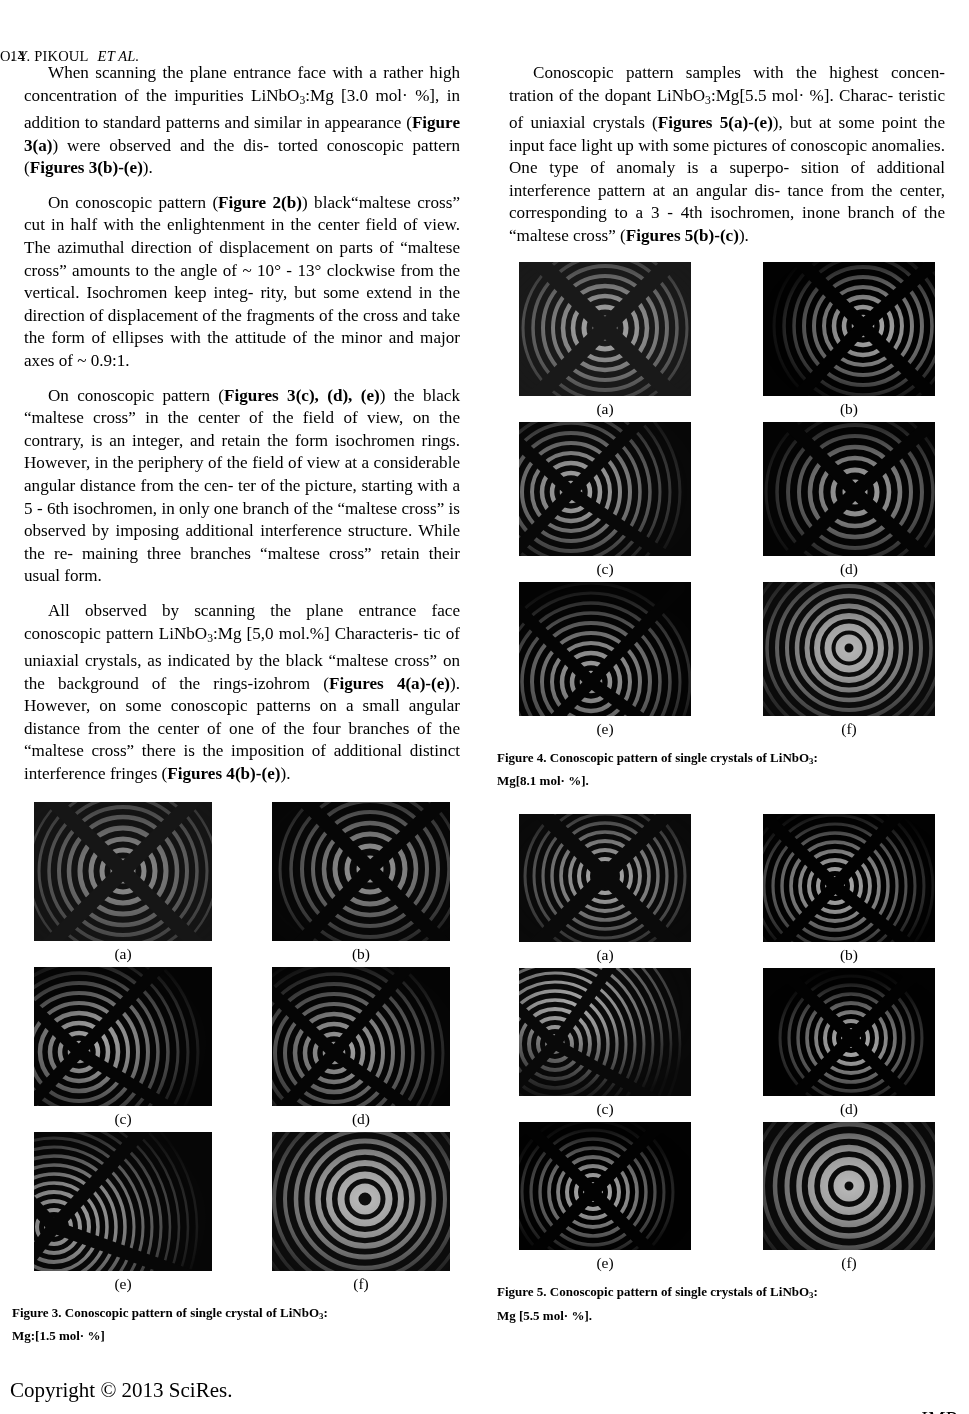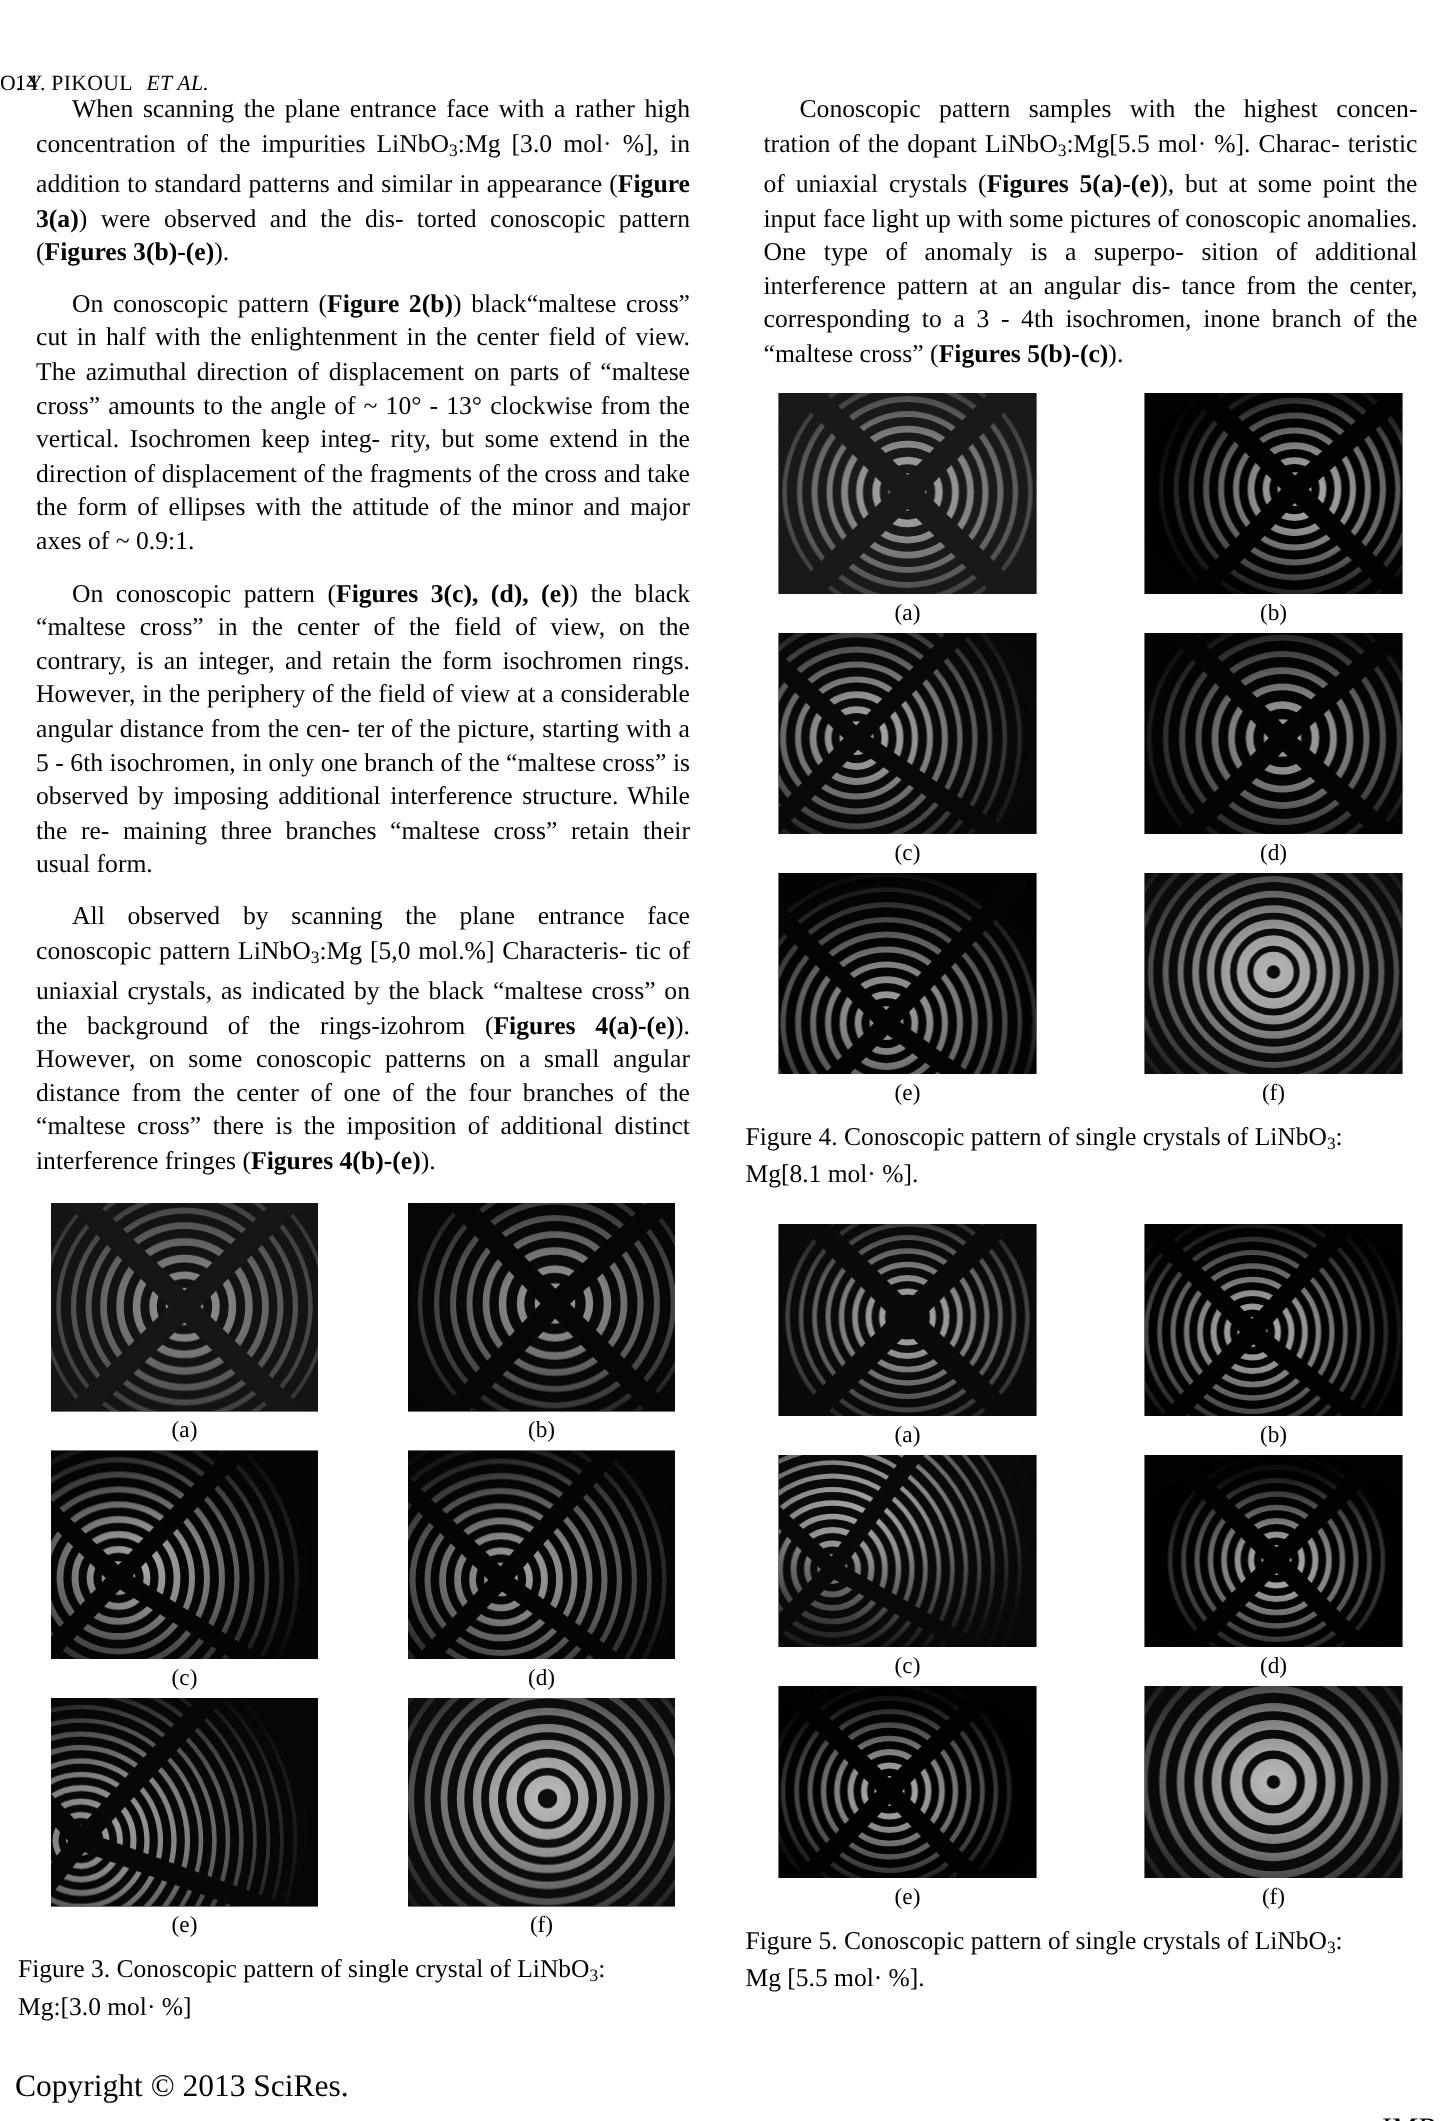--- a/index.html
+++ b/index.html
@@ -83,23 +83,23 @@
   }
   .panel svg { display: block; }
   .panel-label {
     text-align: center;
     font-size: 15.5px;
     line-height: 17px;
     padding-top: 4px;
     padding-bottom: 5px;
   }
   .figcaption {
-    font-size: 17px;
+    font-size: 13px;
     line-height: 20.5px;
-    font-weight: normal;
+    font-weight: bold;
     text-align: justify;
     margin-top: 6px;
   }
 
   
   .footer {
     position: absolute;
     left: 0;
     bottom: 14px;
     width: 969px;
@@ -426,21 +426,21 @@
                 <rect width="178" height="139" fill="url(#g3f)"></rect>
               </mask>
           </svg>
         </div>
         <div class="panel-label">(f)</div>
       </div>
     </div>
 
     <div class="figcaption">
       <span>Figure 3. Conoscopic pattern of single crystal of LiNbO</span><sub>3</sub><span>:</span><br>
-      <span>Mg:[3.0 mol· %]</span>
+      <span>Mg:[1.5 mol· %]</span>
     </div>
   </div>
 </div>
 
 <div class="col col-right">
   <p class="body">
     <span>Conoscopic pattern samples with the highest concen-
     tration of the dopant LiNbO<sub>3</sub>:Mg[5.5 mol· %]. Charac-
     teristic of uniaxial crystals (</span><b>Figures 5(a)-(e)</b><span>), but at
     some point the input face light up with some pictures of

